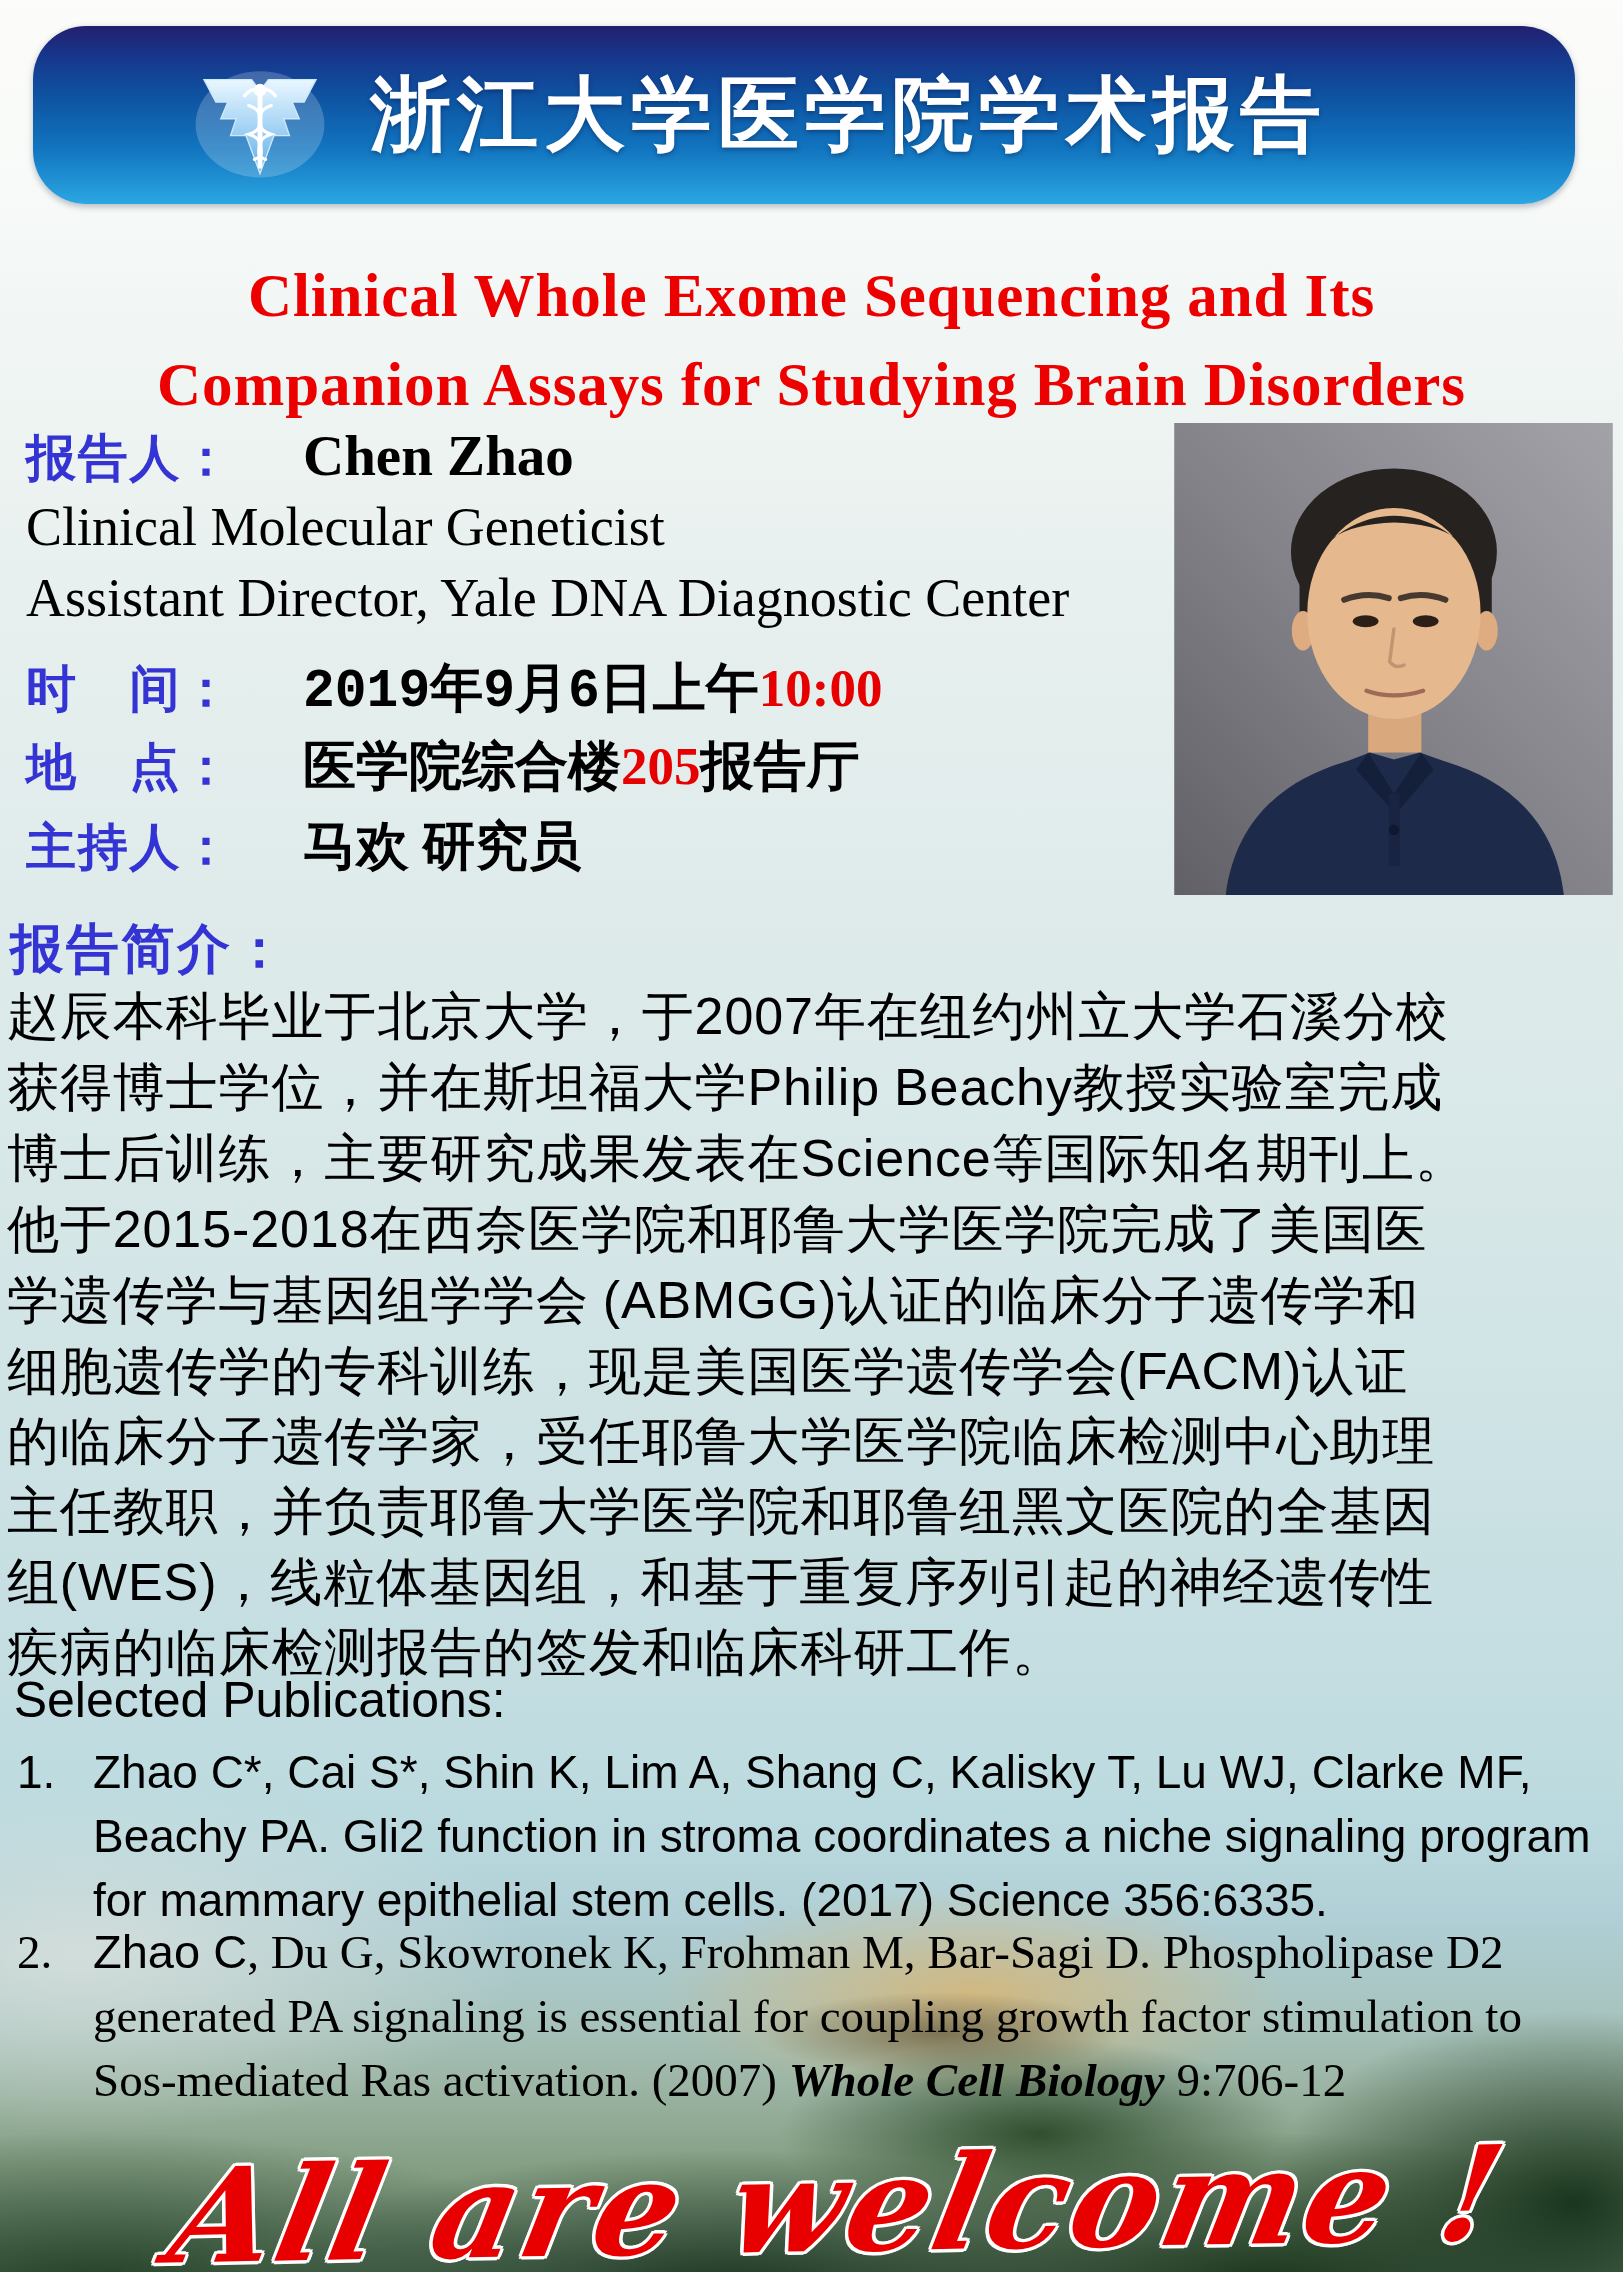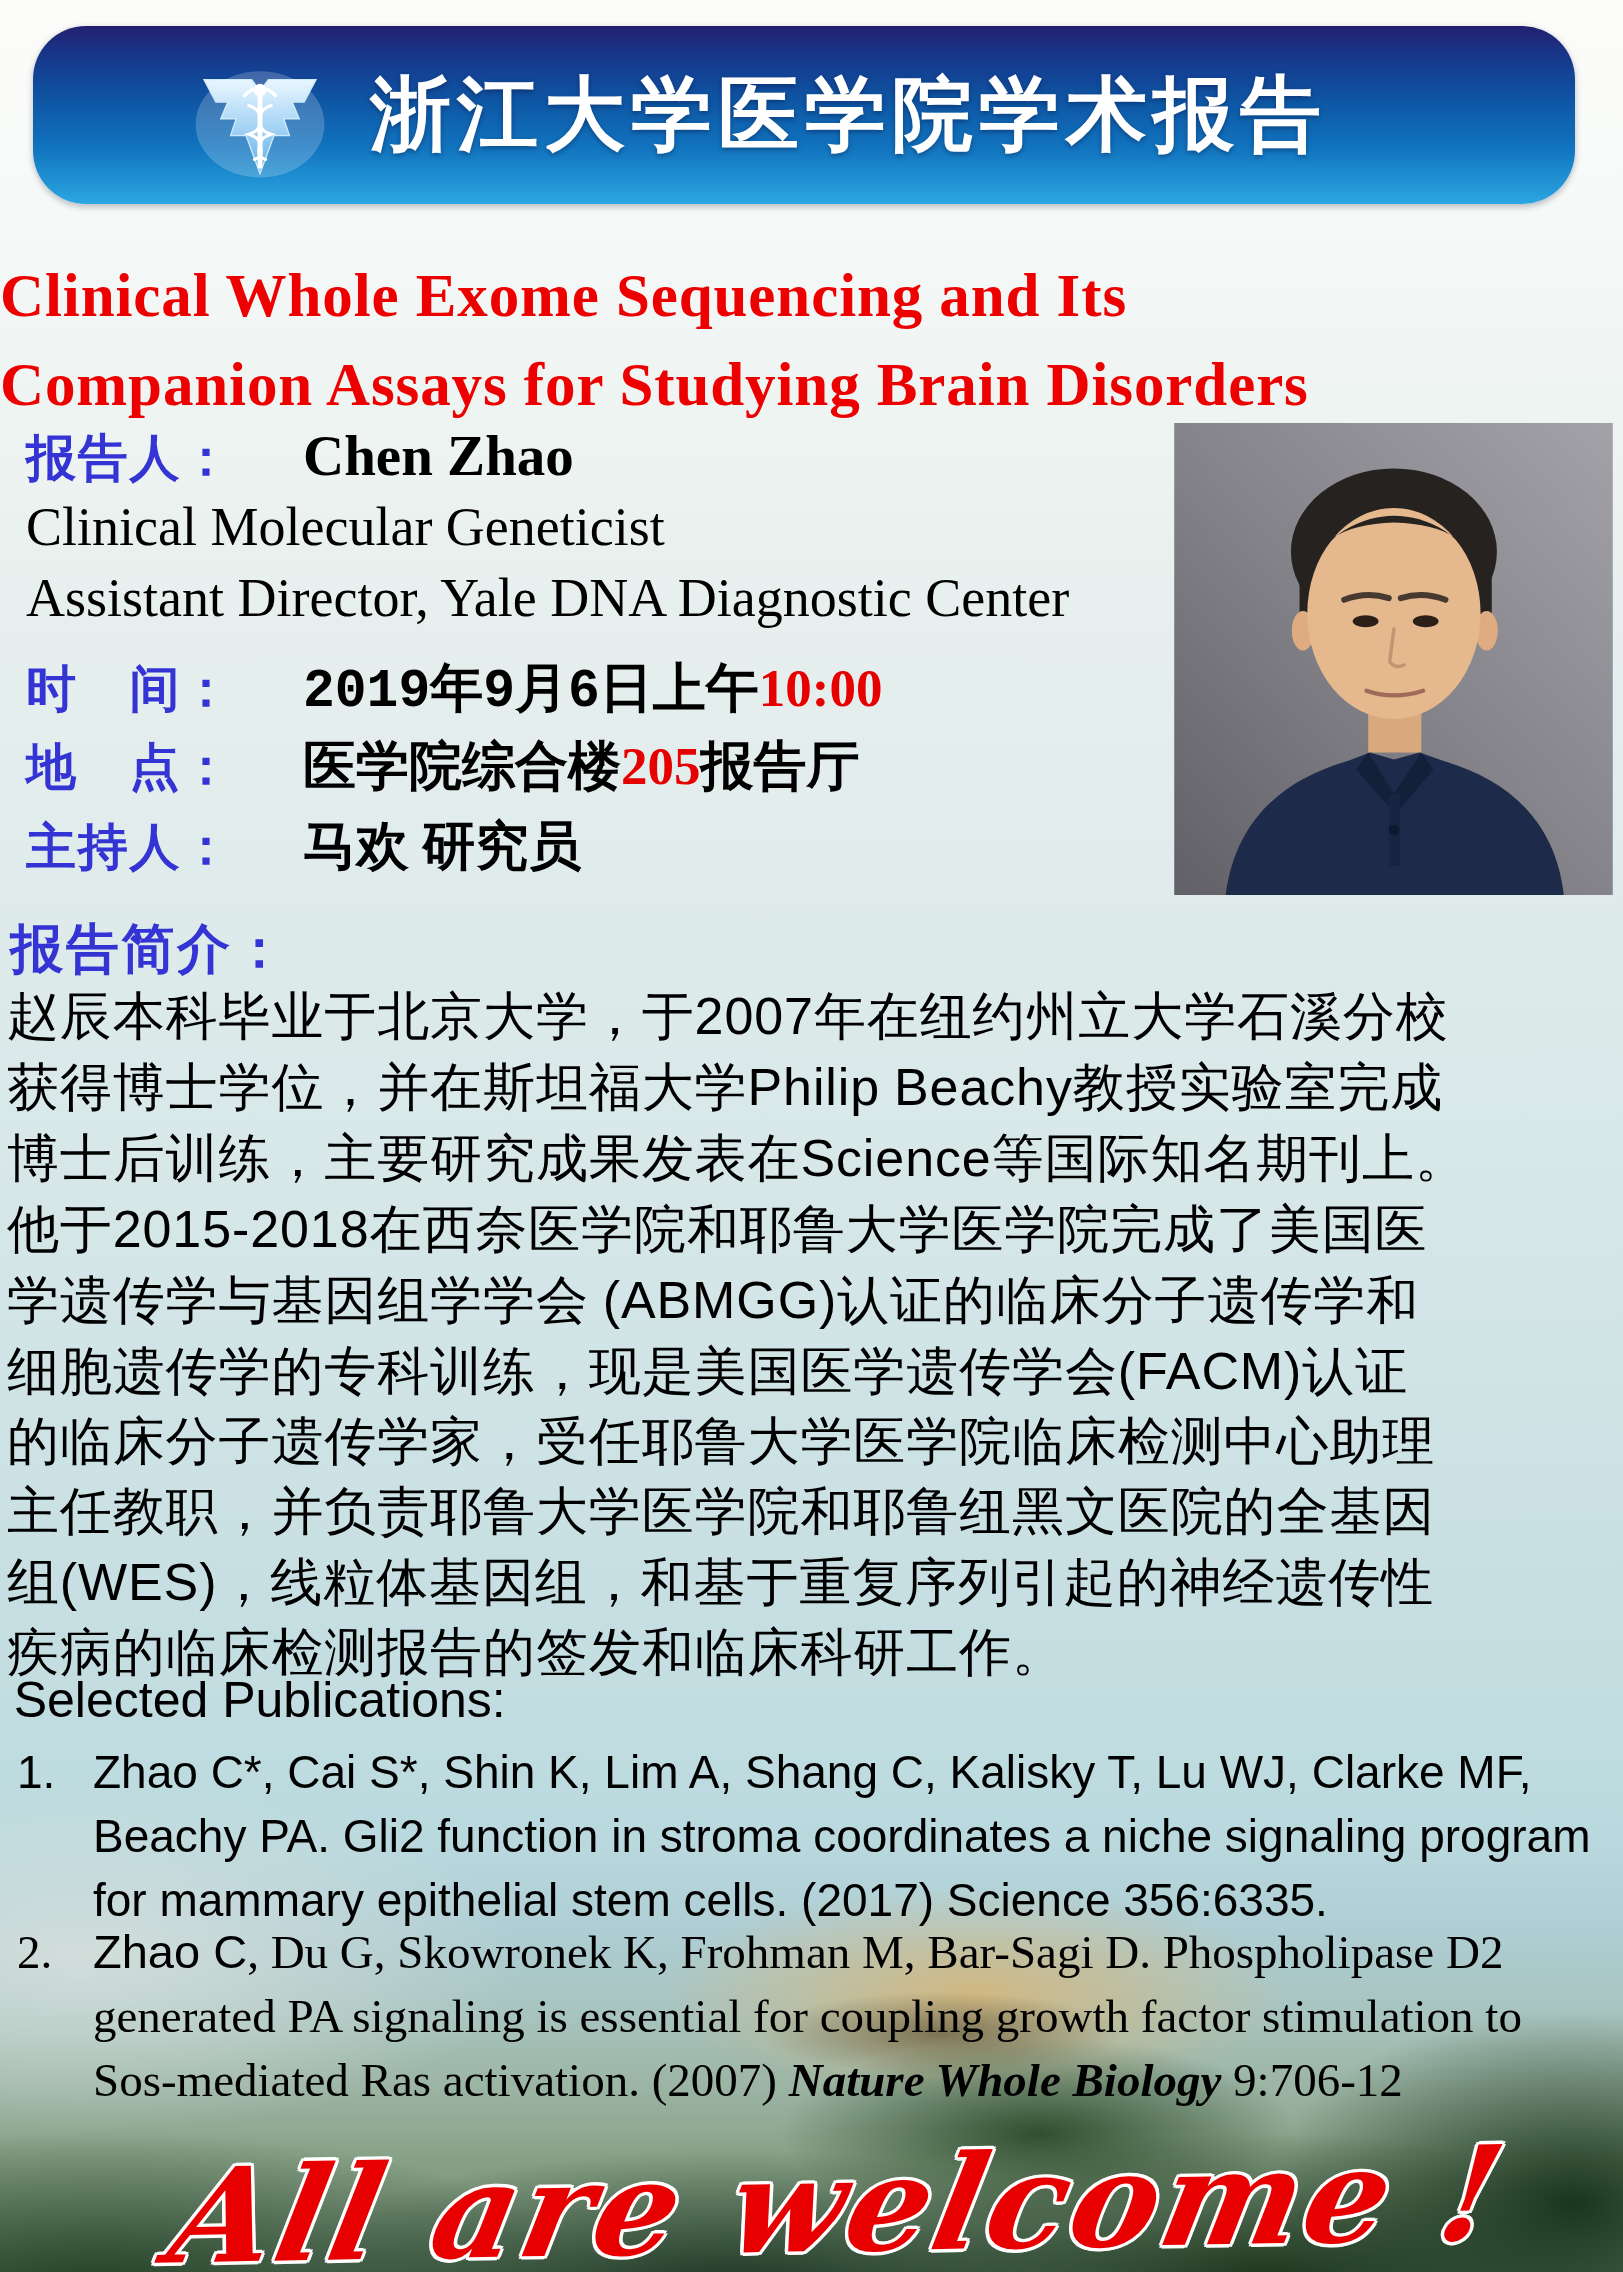--- a/index.html
+++ b/index.html
@@ -37,21 +37,21 @@
   .logo{position:absolute;left:153px;top:41px;width:148px;height:119px}
   .banner-title{
     position:absolute;left:337px;top:50%;transform:translateY(-50%);
     font-family:"Liberation Sans","DejaVu Sans",sans-serif;font-weight:bold;
     font-size:81px;color:#ffffff;letter-spacing:6px;white-space:nowrap;
     text-shadow:0 2.6px 5.2px rgba(0,0,40,.35);
   }
 
   
   .main-title{
-    position:absolute;left:0;top:251px;width:100%;text-align:left;
+    position:absolute;left:0;top:251px;width:100%;text-align:center;
     font-weight:bold;font-size:61px;line-height:89px;color:#ed0000;letter-spacing:0.9px;
   }
 
   
   .row{position:absolute;left:26px;white-space:nowrap}
   .lbl{
     display:inline-block;width:277px;color:#3434d4;font-weight:bold;
     font-size:50px;letter-spacing:1.7px;
   }
   .r-speaker{top:423px}
@@ -210,21 +210,21 @@
       <div>Beachy PA. Gli2 function in stroma coordinates a niche signaling program</div>
       <div>for mammary epithelial stem cells. (2017) Science 356:6335.</div>
     </div>
   </div>
 
   <div class="pub pub2">
     <span class="pnum">2.</span>
     <div class="ptext">
       <div><span class="pname">Zhao C</span><span>, Du G, Skowronek K, Frohman M, Bar-Sagi D. Phospholipase D2</span></div>
       <div>generated PA signaling is essential for coupling growth factor stimulation to</div>
-      <div><span>Sos-mediated Ras activation. (2007) </span><span class="journal">Nature Whole Biology</span><span> 9:706-12</span></div>
+      <div><span>Sos-mediated Ras activation. (2007) </span><span class="journal">Whole Cell Biology</span><span> 9:706-12</span></div>
     </div>
   </div>
 
 
   <div class="welcome">All are welcome !</div>
 
 </div>
 
 
 </body></html>

